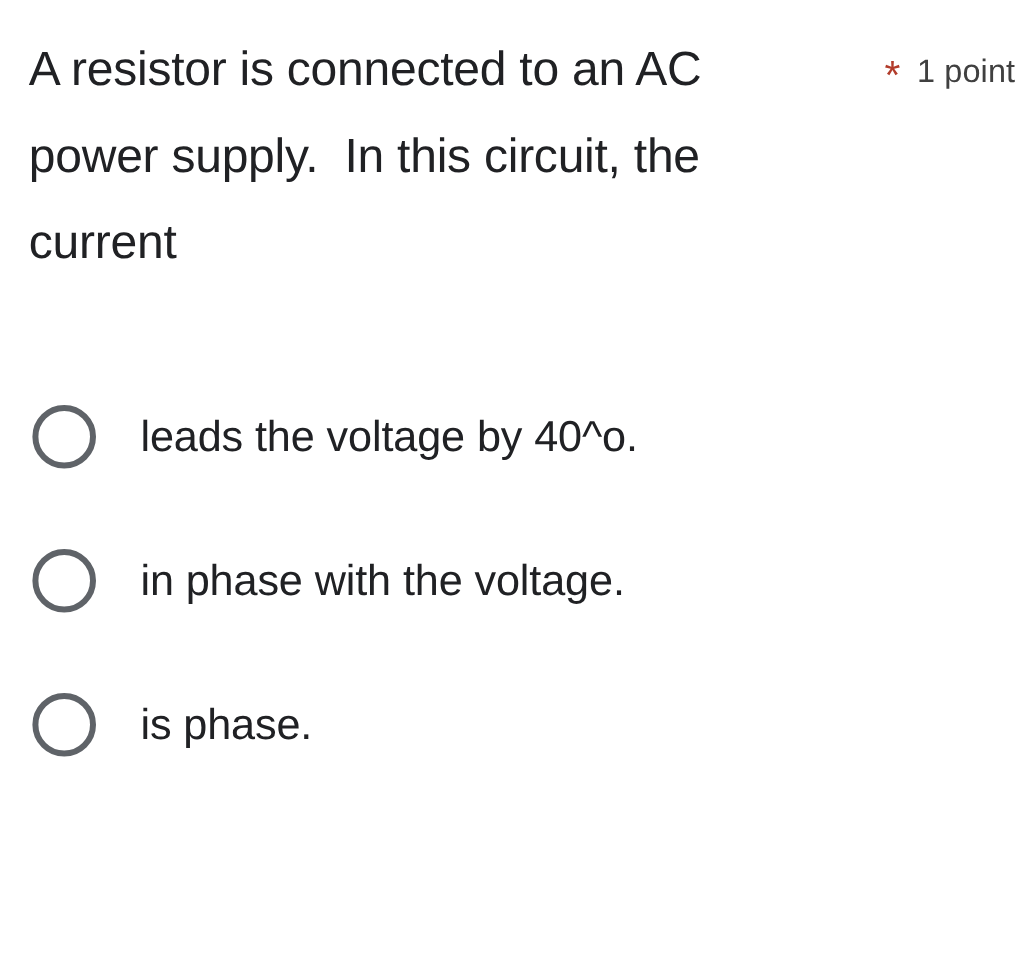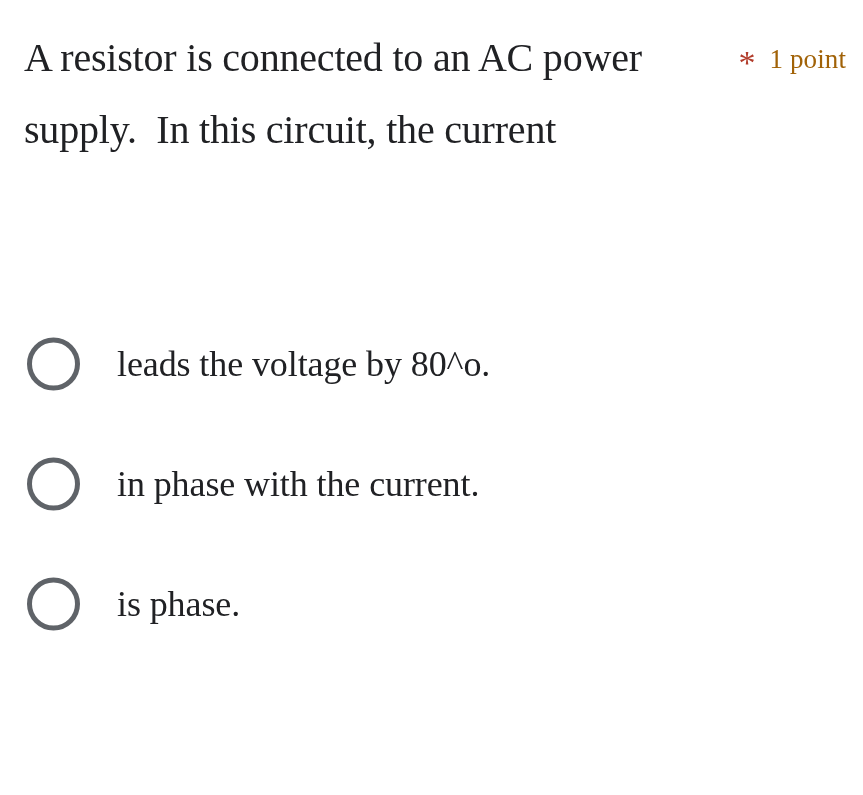--- a/index.html
+++ b/index.html
@@ -13,21 +13,20 @@
     font-family: "Liberation Sans", "DejaVu Sans", sans-serif;
     -webkit-font-smoothing: antialiased;
     overflow: hidden;
   }
 
   .form-question {
     position: relative;
     width: 712px;
     height: 795px;
     box-sizing: border-box;
-    font-family: Liberation Serif, serif;
   }
 
   
   .question-header {
     position: absolute;
     left: 0;
     top: 0;
     width: 863px;
   }
 
@@ -59,21 +58,21 @@
     line-height: 34px;
     color: #b23c2b;
     font-weight: 400;
     position: relative;
     top: 6px;
   }
 
   .points-label {
     font-size: 27px;
     line-height: 34px;
-    color: #a16207;
+    color: #404040;
     font-weight: 400;
     letter-spacing: 0.1px;
   }
 
   
   .options-list {
     position: absolute;
     left: 0;
     top: 304px;
     width: 863px;
@@ -123,27 +122,27 @@
     <div class="points-block">
       <span class="required-asterisk">*</span>
       <span class="points-label">1 point</span>
     </div>
   </div>
 
   <div class="options-list">
 
     <div class="option-row">
       <span class="radio-outer"></span>
-      <span class="option-label">leads the voltage by 80^o.</span>
+      <span class="option-label">leads the voltage by 40^o.</span>
     </div>
 
 
     <div class="option-row">
       <span class="radio-outer"></span>
-      <span class="option-label">in phase with the current.</span>
+      <span class="option-label">in phase with the voltage.</span>
     </div>
 
     <div class="option-row">
       <span class="radio-outer"></span>
       <span class="option-label">is phase.</span>
     </div>
 
   </div>
 </div>
 

